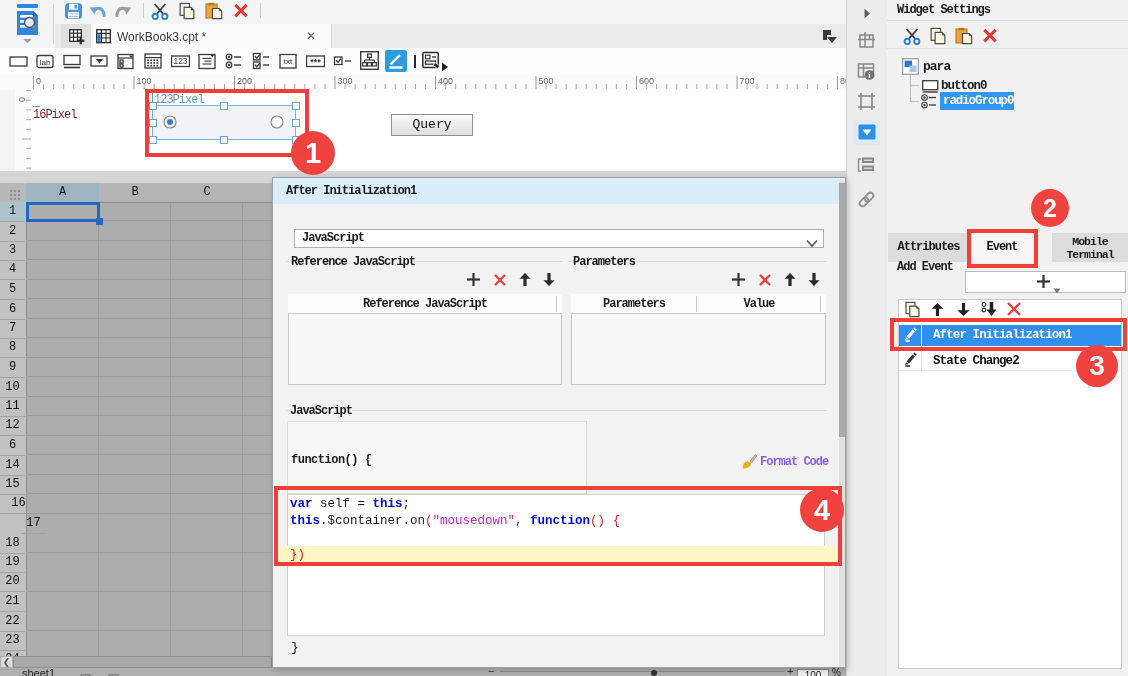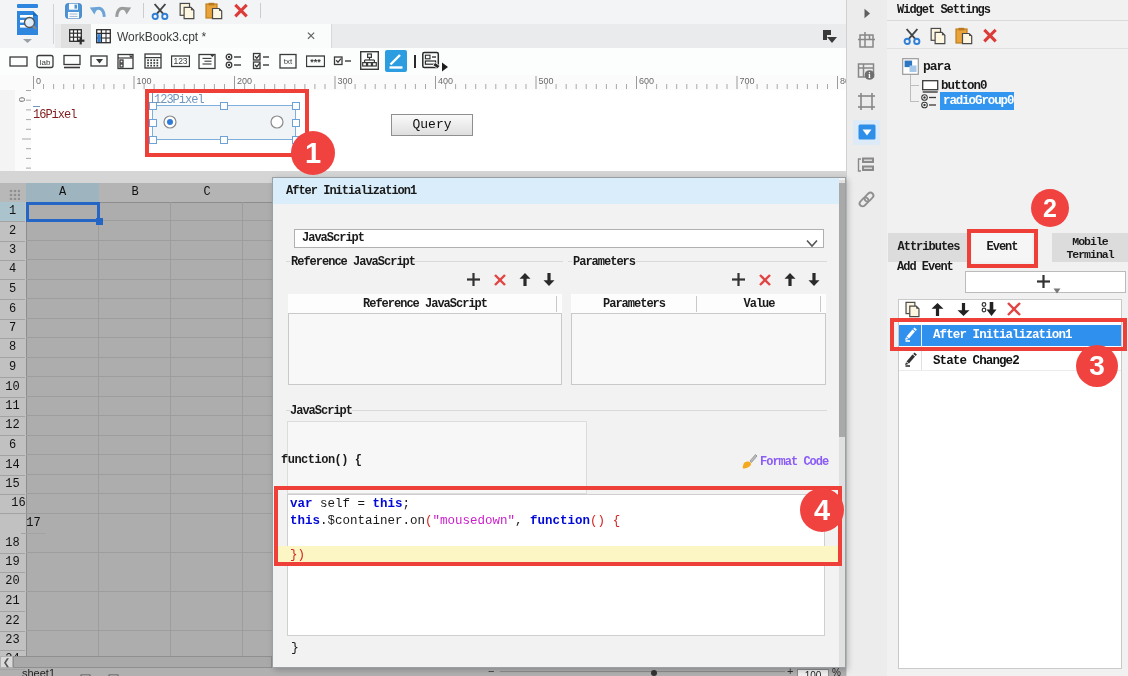--- a/index.html
+++ b/index.html
@@ -442,21 +442,21 @@
 <div style="position:absolute;left:571px;top:294px;width:255px;height:91px;z-index:12;background:#f8f8f8;border:1px solid #c9c9c9;box-sizing:border-box;"></div>
 <div style="position:absolute;left:571px;top:294px;width:126px;height:20px;z-index:12;background:#fdfdfd;border-bottom:1px solid #c9c9c9;box-sizing:border-box;font-family:'Liberation Mono',monospace;font-weight:bold;font-size:12px;letter-spacing:-1px;color:#1a1a1a;text-align:center;line-height:20px;">Parameters</div>
 <div style="position:absolute;left:697px;top:294px;width:124px;height:20px;z-index:12;background:#fdfdfd;border-bottom:1px solid #c9c9c9;box-sizing:border-box;font-family:'Liberation Mono',monospace;font-weight:bold;font-size:12px;letter-spacing:-1px;color:#1a1a1a;text-align:center;line-height:20px;">Value</div>
 <div style="position:absolute;left:821px;top:294px;width:5px;height:20px;z-index:12;background:#fdfdfd;border-bottom:1px solid #c9c9c9;box-sizing:border-box;"></div>
 <div style="position:absolute;left:696px;top:296px;width:1px;height:16px;z-index:12;background:#c9c9c9;"></div>
 <div style="position:absolute;left:820px;top:296px;width:1px;height:16px;z-index:12;background:#c9c9c9;"></div>
 <div style="position:absolute;left:290px;top:404px;white-space:pre;z-index:12;font-family:'Liberation Mono',monospace;font-weight:bold;font-size:12px;letter-spacing:-1px;color:#1a1a1a;">JavaScript</div>
 <div style="position:absolute;left:352px;top:410px;width:475px;height:1px;z-index:12;background:#d9d9d9;"></div>
 <div style="position:absolute;left:286px;top:410px;width:4px;height:1px;z-index:12;background:#d9d9d9;"></div>
 <div style="position:absolute;left:287px;top:421px;width:300px;height:73px;z-index:12;background:#f7f7f7;border:1px solid #dcdcdc;box-sizing:border-box;"></div>
-<div style="position:absolute;left:281px;top:453px;white-space:pre;z-index:12;font-family:'Liberation Mono',monospace;font-weight:bold;font-size:12px;letter-spacing:-0.5px;color:#1a1a1a;">function() {</div>
+<div style="position:absolute;left:291px;top:453px;white-space:pre;z-index:12;font-family:'Liberation Mono',monospace;font-weight:bold;font-size:12px;letter-spacing:-0.5px;color:#1a1a1a;">function() {</div>
 <div style="position:absolute;left:740px;top:453px;width:18px;height:17px;z-index:12;"><svg width="18" height="17" viewBox="0 0 18 17">
 <path d="M10 8 L15.5 1.5 L17 3 L11.5 9.5 Z" fill="#b9babb" stroke="#8f8f8f" stroke-width="0.8"></path>
 <path d="M4 10 C6 8.5 9 8 10.5 9.5 C12 11 10.5 14.5 4.5 15.5 C2.5 15.8 2 15 4 10 Z" fill="#f3a81d"></path>
       </svg></div>
 <div style="position:absolute;left:760px;top:455px;white-space:pre;z-index:12;font-family:'Liberation Mono',monospace;font-weight:bold;font-size:12px;letter-spacing:-1px;color:#8b5cf6;text-align:center;">Format Code</div>
 <div style="position:absolute;left:287px;top:494px;width:538px;height:142px;z-index:12;background:#fff;border:1px solid #cfcfcf;box-sizing:border-box;"></div>
 <div style="position:absolute;left:278px;top:546px;width:560px;height:17px;z-index:13;background:#fbf6c3;"></div>
 <div style="position:absolute;left:290px;top:497px;white-space:pre;font-family:'Liberation Mono',monospace;font-size:12.5px;z-index:14;color:#1a1a1a;"><b style="color:#0009d8;">var</b> self = <b style="color:#0009d8;">this</b>;</div>
 <div style="position:absolute;left:290px;top:514px;white-space:pre;font-family:'Liberation Mono',monospace;font-size:12.5px;z-index:14;color:#1a1a1a;"><b style="color:#0009d8;">this</b>.$container.on<span style="color:#d42724;">(</span><span style="color:#cb1dcb;">"mousedown"</span>, <b style="color:#0009d8;">function</b><span style="color:#d42724;">()</span> <span style="color:#d42724;">{</span></div>
 <div style="position:absolute;left:290px;top:548px;white-space:pre;font-family:'Liberation Mono',monospace;font-size:12.5px;z-index:14;color:#1a1a1a;"><span style="color:#d42724;">})</span></div>

